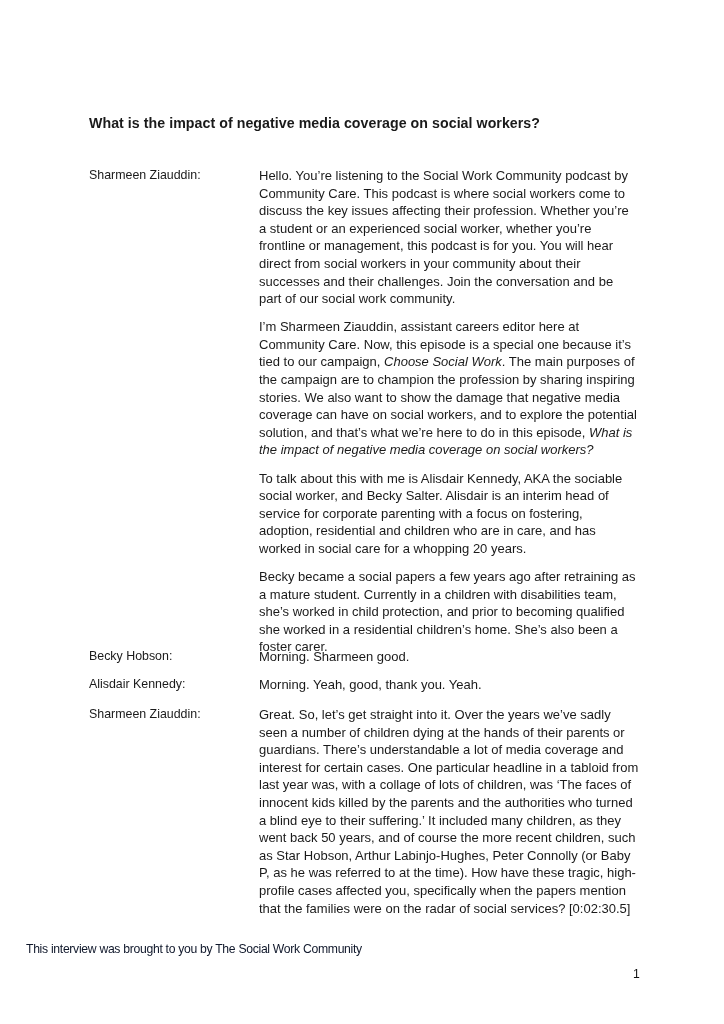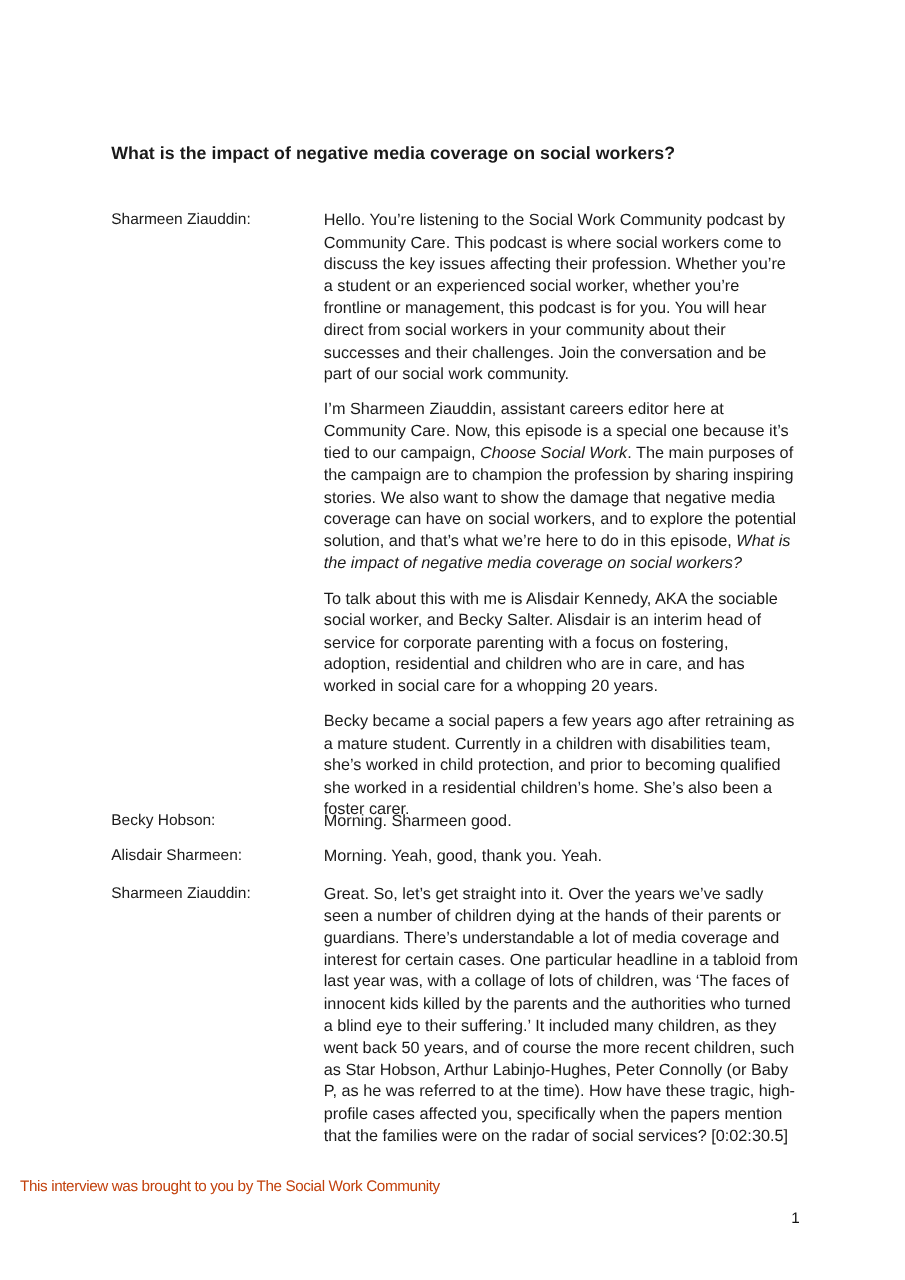--- a/index.html
+++ b/index.html
@@ -4,21 +4,21 @@
 <style>
   html, body { margin:0; padding:0; background:#ffffff; }
   body { width:724px; height:1024px; position:relative; overflow:hidden;
          font-family:"Liberation Sans", sans-serif; color:#1a1a1a; }
   .title { position:absolute; left:89px; top:115px; font-size:14.2px; font-weight:bold; letter-spacing:0.05px; }
   .turn { position:absolute; left:89px; width:560px; }
   .speaker { position:absolute; left:0; top:0; font-size:12.4px; line-height:17.6px; }
   .body { position:absolute; left:170px; width:380px; }
   .para { font-size:13px; line-height:17.6px; margin:0 0 10.5px 0; }
   .para:last-child { margin-bottom:0; }
-  .footer { position:absolute; left:16px; top:942px; font-size:12.2px; color:#c2410c; letter-spacing:-0.3px; }
+  .footer { position:absolute; left:26px; top:942px; font-size:12.2px; color:#0f172a; letter-spacing:-0.3px; }
   .pagenum { position:absolute; left:633px; top:967px; font-size:12.2px; color:#111; }
 </style>
 </head>
 <body>
 
 <div>
   <div class="title">What is the impact of negative media coverage on social workers?</div>
 
   <div class="turn" style="top:167px;">
     <div class="speaker">Sharmeen Ziauddin:</div>
@@ -31,21 +31,21 @@
   </div>
 
   <div class="turn" style="top:648px;">
     <div class="speaker">Becky Hobson:</div>
     <div class="body">
         <p class="para"><span>Morning. Sharmeen good.</span></p>
       </div>
   </div>
 
   <div class="turn" style="top:676px;">
-    <div class="speaker">Alisdair Sharmeen:</div>
+    <div class="speaker">Alisdair Kennedy:</div>
     <div class="body">
         <p class="para"><span>Morning. Yeah, good, thank you. Yeah.</span></p>
       </div>
   </div>
 
   <div class="turn" style="top:706px;">
     <div class="speaker">Sharmeen Ziauddin:</div>
     <div class="body">
         <p class="para"><span>Great. So, let’s get straight into it. Over the years we’ve sadly seen a number of children dying at the hands of their parents or guardians. There’s understandable a lot of media coverage and interest for certain cases. One particular headline in a tabloid from last year was, with a collage of lots of children, was ‘The faces of innocent kids killed by the parents and the authorities who turned a blind eye to their suffering.’ It included many children, as they went back 50 years, and of course the more recent children, such as Star Hobson, Arthur Labinjo-Hughes, Peter Connolly (or Baby P, as he was referred to at the time). How have these tragic, high-profile cases affected you, specifically when the papers mention that the families were on the radar of social services? [0:02:30.5]</span></p>
       </div>

